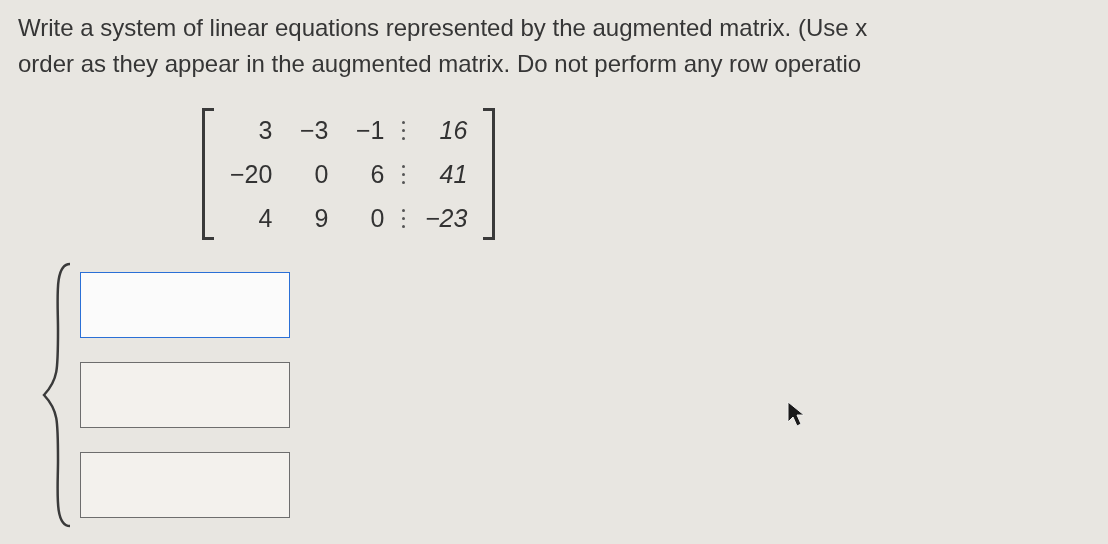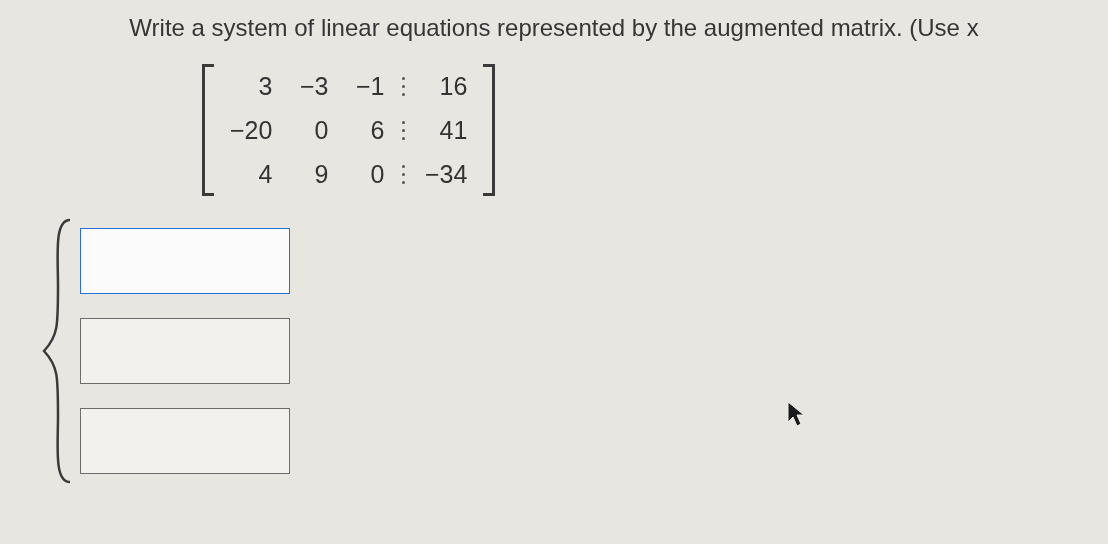--- a/index.html
+++ b/index.html
@@ -15,22 +15,21 @@
       color: #2a2a2a;
       padding: 10px 18px;
       position: relative;
       overflow: hidden;
     }
     .instructions {
       font-size: 24px;
       line-height: 1.5;
       font-weight: 400;
       color: #363636;
-      margin-bottom: 12px;
-      text-align: center;
+      margin-bottom: 20px;
     }
     .matrix-wrap {
       display: flex;
       justify-content: flex-start;
       margin-left: 170px;
       margin-top: 2px;
     }
     .matrix {
       position: relative;
       display: flex;
@@ -64,20 +63,21 @@
       display: flex;
       align-items: center;
       justify-content: flex-end;
       min-width: 56px;
       padding: 0 10px;
       font-size: 25px;
       color: #333;
     }
     .col.aug .cell {
       min-width: 64px;
+      font-style: italic;
     }
     .dots-col {
       display: flex;
       flex-direction: column;
       justify-content: space-around;
       margin: 0 8px;
     }
     .dots {
       height: 44px;
       display: flex;
@@ -129,20 +129,21 @@
       top: 400px;
       width: 22px;
       height: 30px;
     }
   </style>
 </head>
 <body>
 
 <div class="instructions">
   <span>Write a system of linear equations represented by the augmented matrix. (Use x</span><br>
+  <span>order as they appear in the augmented matrix. Do not perform any row operatio</span>
 </div>
 
 <div class="matrix-wrap">
   <div class="matrix">
     <div class="bracket left"></div>
     <div class="cols">
       <div class="col">
         <div class="cell">3</div>
         <div class="cell">−20</div>
         <div class="cell">4</div>
@@ -170,21 +171,21 @@
           </div>
         <div class="dots">
             <span class="dot"></span>
             <span class="dot"></span>
             <span class="dot"></span>
           </div>
       </div>
       <div class="col aug">
         <div class="cell">16</div>
         <div class="cell">41</div>
-        <div class="cell">−34</div>
+        <div class="cell">−23</div>
       </div>
     </div>
     <div class="bracket right"></div>
   </div>
 </div>
 
 <div class="answers">
   <svg class="brace-svg" viewBox="0 0 36 270">
     <path d="M30 4 C14 4 18 40 18 70 C18 110 18 120 4 135 C18 150 18 160 18 200 C18 230 14 266 30 266" fill="none" stroke="#3a3a3a" stroke-width="2.5"></path>
   </svg>

